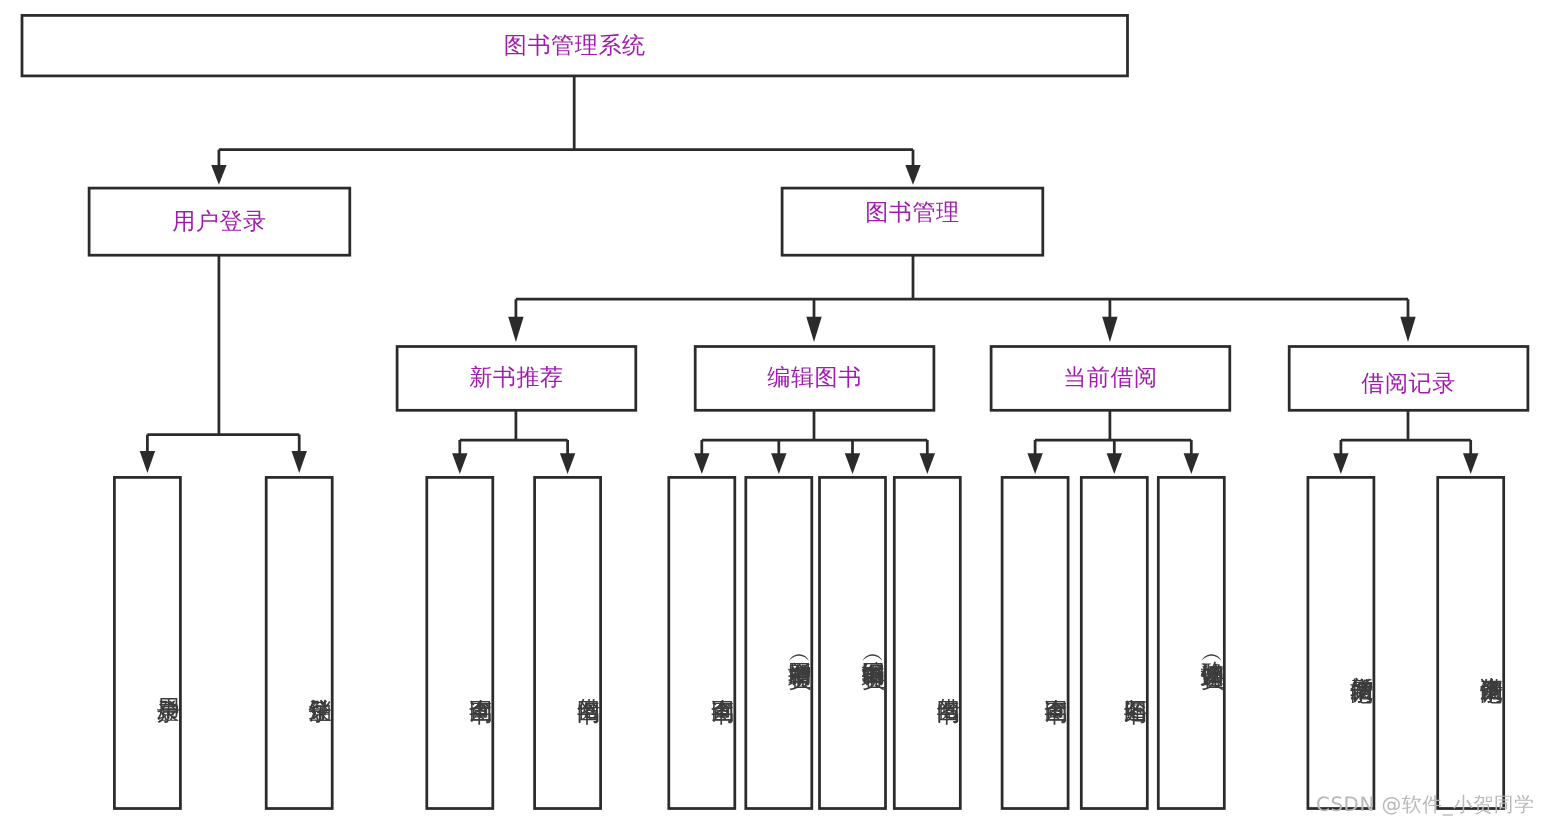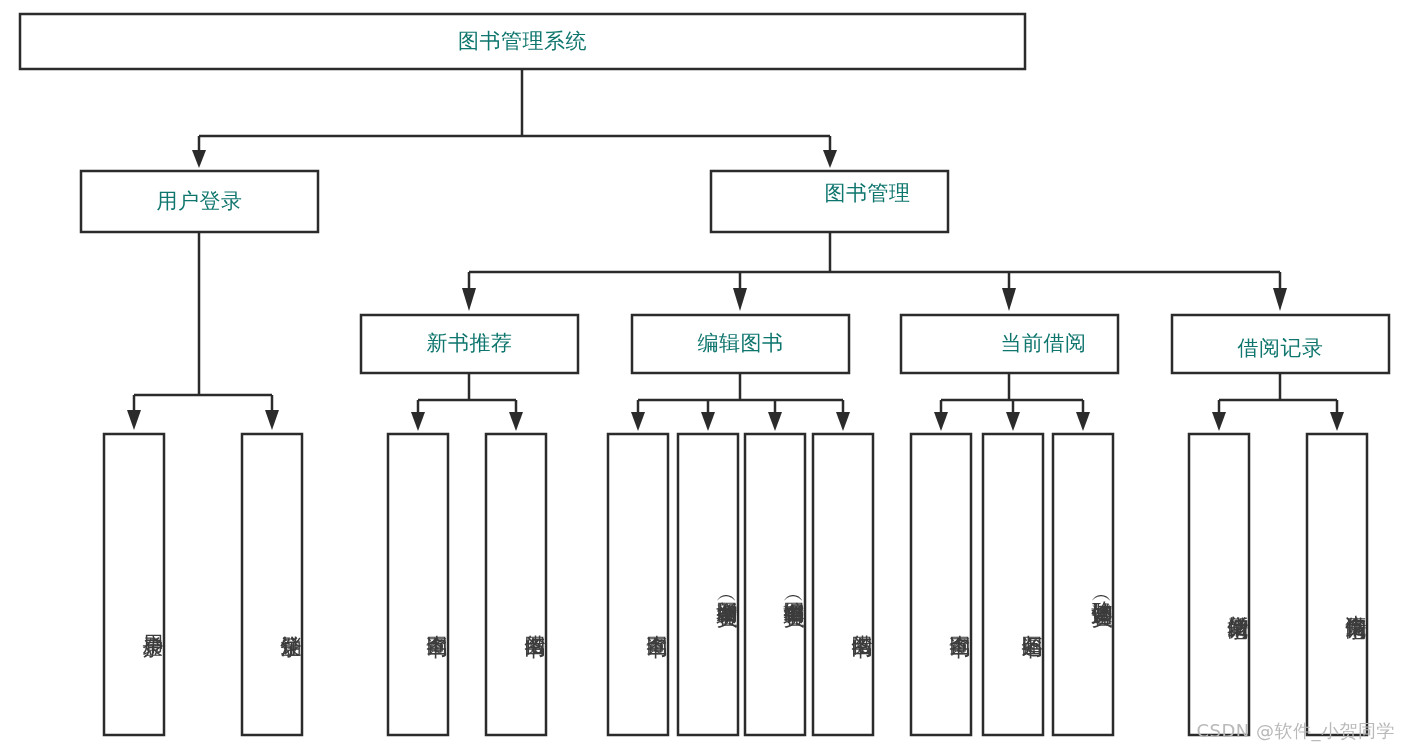--- a/index.html
+++ b/index.html
@@ -38,21 +38,21 @@
   }
   .arrow-head {
     fill: #2b2b2b;
     stroke: none;
   }
   .node-label-h {
     position: absolute;
     display: flex;
     align-items: center;
     justify-content: center;
-    color: #0f766e;
+    color: #a21caf;
     font-size: 21px;
     letter-spacing: 0.5px;
     line-height: 1.1;
     text-align: center;
     white-space: nowrap;
     pointer-events: none;
   }
   .node-label-v {
     position: absolute;
     display: flex;
@@ -182,25 +182,25 @@
       <rect class="node-box" x="1053" y="434" width="60" height="301"></rect>
 
       <rect class="node-box" x="1189" y="434" width="60" height="301"></rect>
       <rect class="node-box" x="1307" y="434" width="60" height="301"></rect>
     </g>
   </svg>
 
   <div class="node-label-h" style="left:20px; top:14px; width:1005px; height:55px;">图书管理系统</div>
 
   <div class="node-label-h" style="left:81px; top:171px; width:237px; height:61px;">用户登录</div>
-  <div class="node-label-h" style="left:711px; top:171px; width:237px; height:46px;padding-left:38px;">图书管理</div>
+  <div class="node-label-h" style="left:711px; top:171px; width:237px; height:46px;">图书管理</div>
 
   <div class="node-label-h" style="left:361px; top:315px; width:217px; height:58px;">新书推荐</div>
   <div class="node-label-h" style="left:632px; top:315px; width:217px; height:58px;">编辑图书</div>
-  <div class="node-label-h" style="left:901px; top:315px; width:217px; height:58px;padding-left:34px;">当前借阅</div>
+  <div class="node-label-h" style="left:901px; top:315px; width:217px; height:58px;">当前借阅</div>
   <div class="node-label-h" style="left:1172px; top:315px; width:217px; height:68px;">借阅记录</div>
 
   <div class="node-label-v" style="left:104px; top:512px; width:60px; height:215px;">用户登录</div>
   <div class="node-label-v" style="left:242px; top:512px; width:60px; height:215px;">注销登录</div>
 
   <div class="node-label-v" style="left:388px; top:512px; width:60px; height:215px;">查询图书</div>
   <div class="node-label-v" style="left:486px; top:512px; width:60px; height:215px;">借阅图书</div>
 
   <div class="node-label-v" style="left:608px; top:512px; width:60px; height:215px;">查询图书</div>
   <div class="node-label-v" style="left:678px; top:444px; width:60px; height:288px;">新增图书（管理员）</div>

